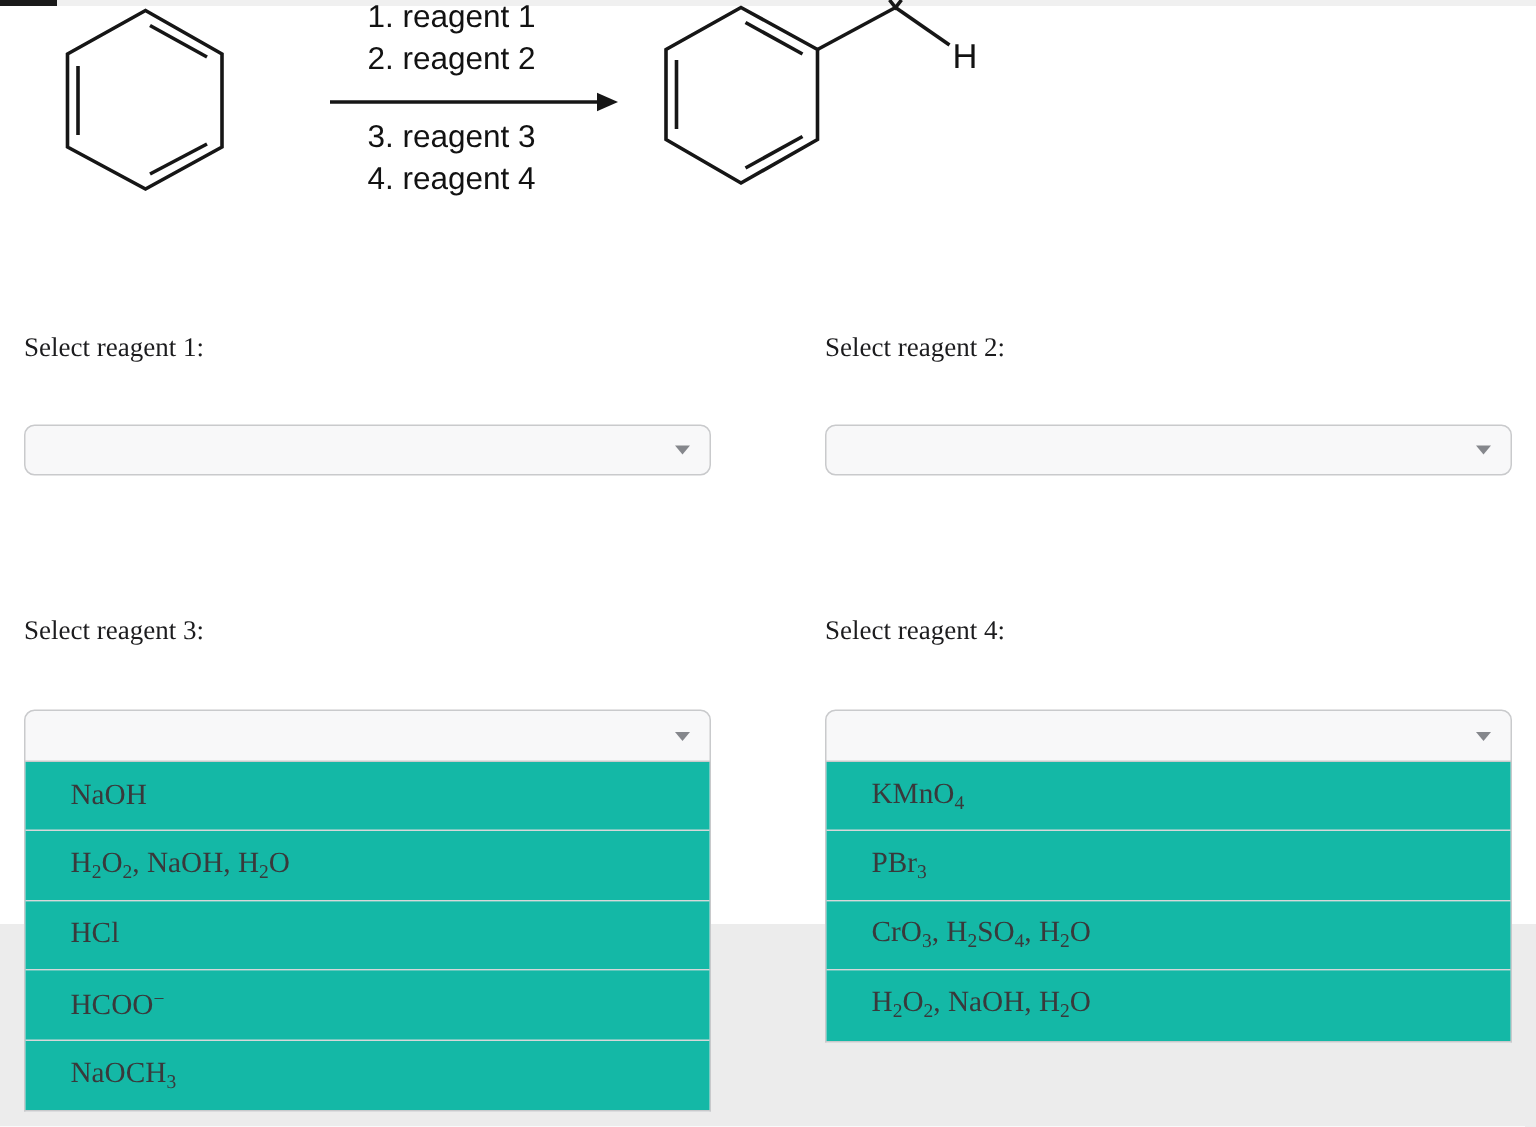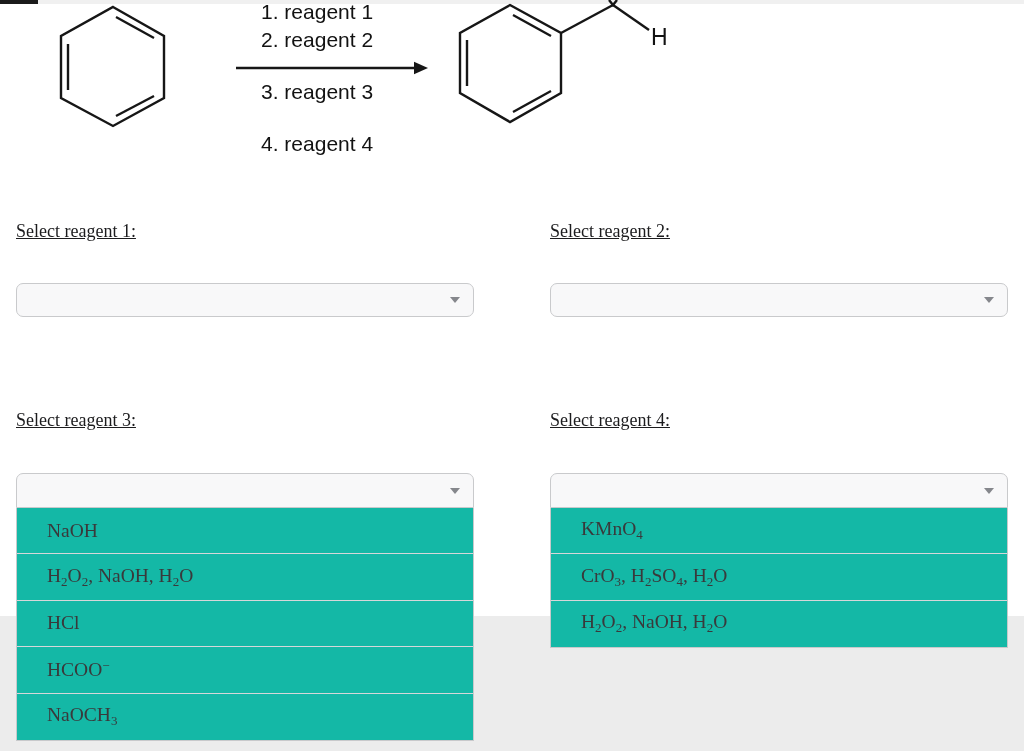--- a/index.html
+++ b/index.html
@@ -3,39 +3,39 @@
 <meta charset="utf-8">
 <style>
   html,body{margin:0;padding:0;}
   body{
     width:1024px;height:751px;position:relative;overflow:hidden;
     background:#ffffff;font-family:"Liberation Serif", serif;
   }
   .top-strip{position:absolute;left:0;top:0;width:1024px;height:4px;background:#f0f0f0;}
   .top-strip-dark{position:absolute;left:0;top:0;width:38px;height:4px;background:#1a1a1a;}
 
-  .scheme{position:absolute;left:16px;top:0;width:700px;height:165px;}
+  .scheme{position:absolute;left:0;top:0;width:700px;height:165px;}
   .scheme svg{position:absolute;left:0;top:0;}
   .step{
     position:absolute;left:245px;
     font-family:"Liberation Sans", sans-serif;
     font-size:21px;color:#121212;white-space:nowrap;line-height:24px;
   }
-  .s1{top:0px;}  .s2{top:28px;}  .s3{top:80px;}  .s4{top:108px;margin-top:24px;}
+  .s1{top:0px;}  .s2{top:28px;}  .s3{top:80px;}  .s4{top:108px;}
   .h-label{
     position:absolute;left:635px;top:24px;
     font-family:"Liberation Sans", sans-serif;font-size:23px;color:#121212;
   }
 
   .bottom-bg{position:absolute;left:0;top:616px;width:1024px;height:135px;background:#ececec;z-index:0;}
 
   .field{position:absolute;z-index:2;}
   .field-label{
     position:absolute;left:0;top:0;
-    font-size:18px;color:#1c1c1e;white-space:nowrap;text-decoration:underline;
+    font-size:18px;color:#1c1c1e;white-space:nowrap;
   }
   .select-box{
     position:absolute;left:0;box-sizing:border-box;
     width:458px;background:#f8f8f9;border:1px solid #c9cacc;border-radius:7px;
   }
   .sb-closed{height:34px;}
   .sb-open{height:35px;border-bottom-left-radius:0;border-bottom-right-radius:0;}
   .caret{
     position:absolute;right:13px;top:50%;margin-top:-3px;
     width:0;height:0;
@@ -145,19 +145,22 @@
 <div class="field f4">
   <div class="field-label">Select reagent 4:</div>
   <div class="select-box sb-open">
     <span class="caret"></span>
   </div>
   <div class="menu" id="menu-reagent4">
       <div class="menu-item">
         <span><span class="seg">KMnO</span><span class="seg sub">4</span></span>
       </div>
       <div class="menu-item">
+        <span><span class="seg">PBr</span><span class="seg sub">3</span></span>
+      </div>
+      <div class="menu-item">
         <span><span class="seg">CrO</span><span class="seg sub">3</span><span class="seg">, H</span><span class="seg sub">2</span><span class="seg">SO</span><span class="seg sub">4</span><span class="seg">, H</span><span class="seg sub">2</span><span class="seg">O</span></span>
       </div>
       <div class="menu-item">
         <span><span class="seg">H</span><span class="seg sub">2</span><span class="seg">O</span><span class="seg sub">2</span><span class="seg">, NaOH, H</span><span class="seg sub">2</span><span class="seg">O</span></span>
       </div>
     </div>
 </div>
 
 </body></html>

